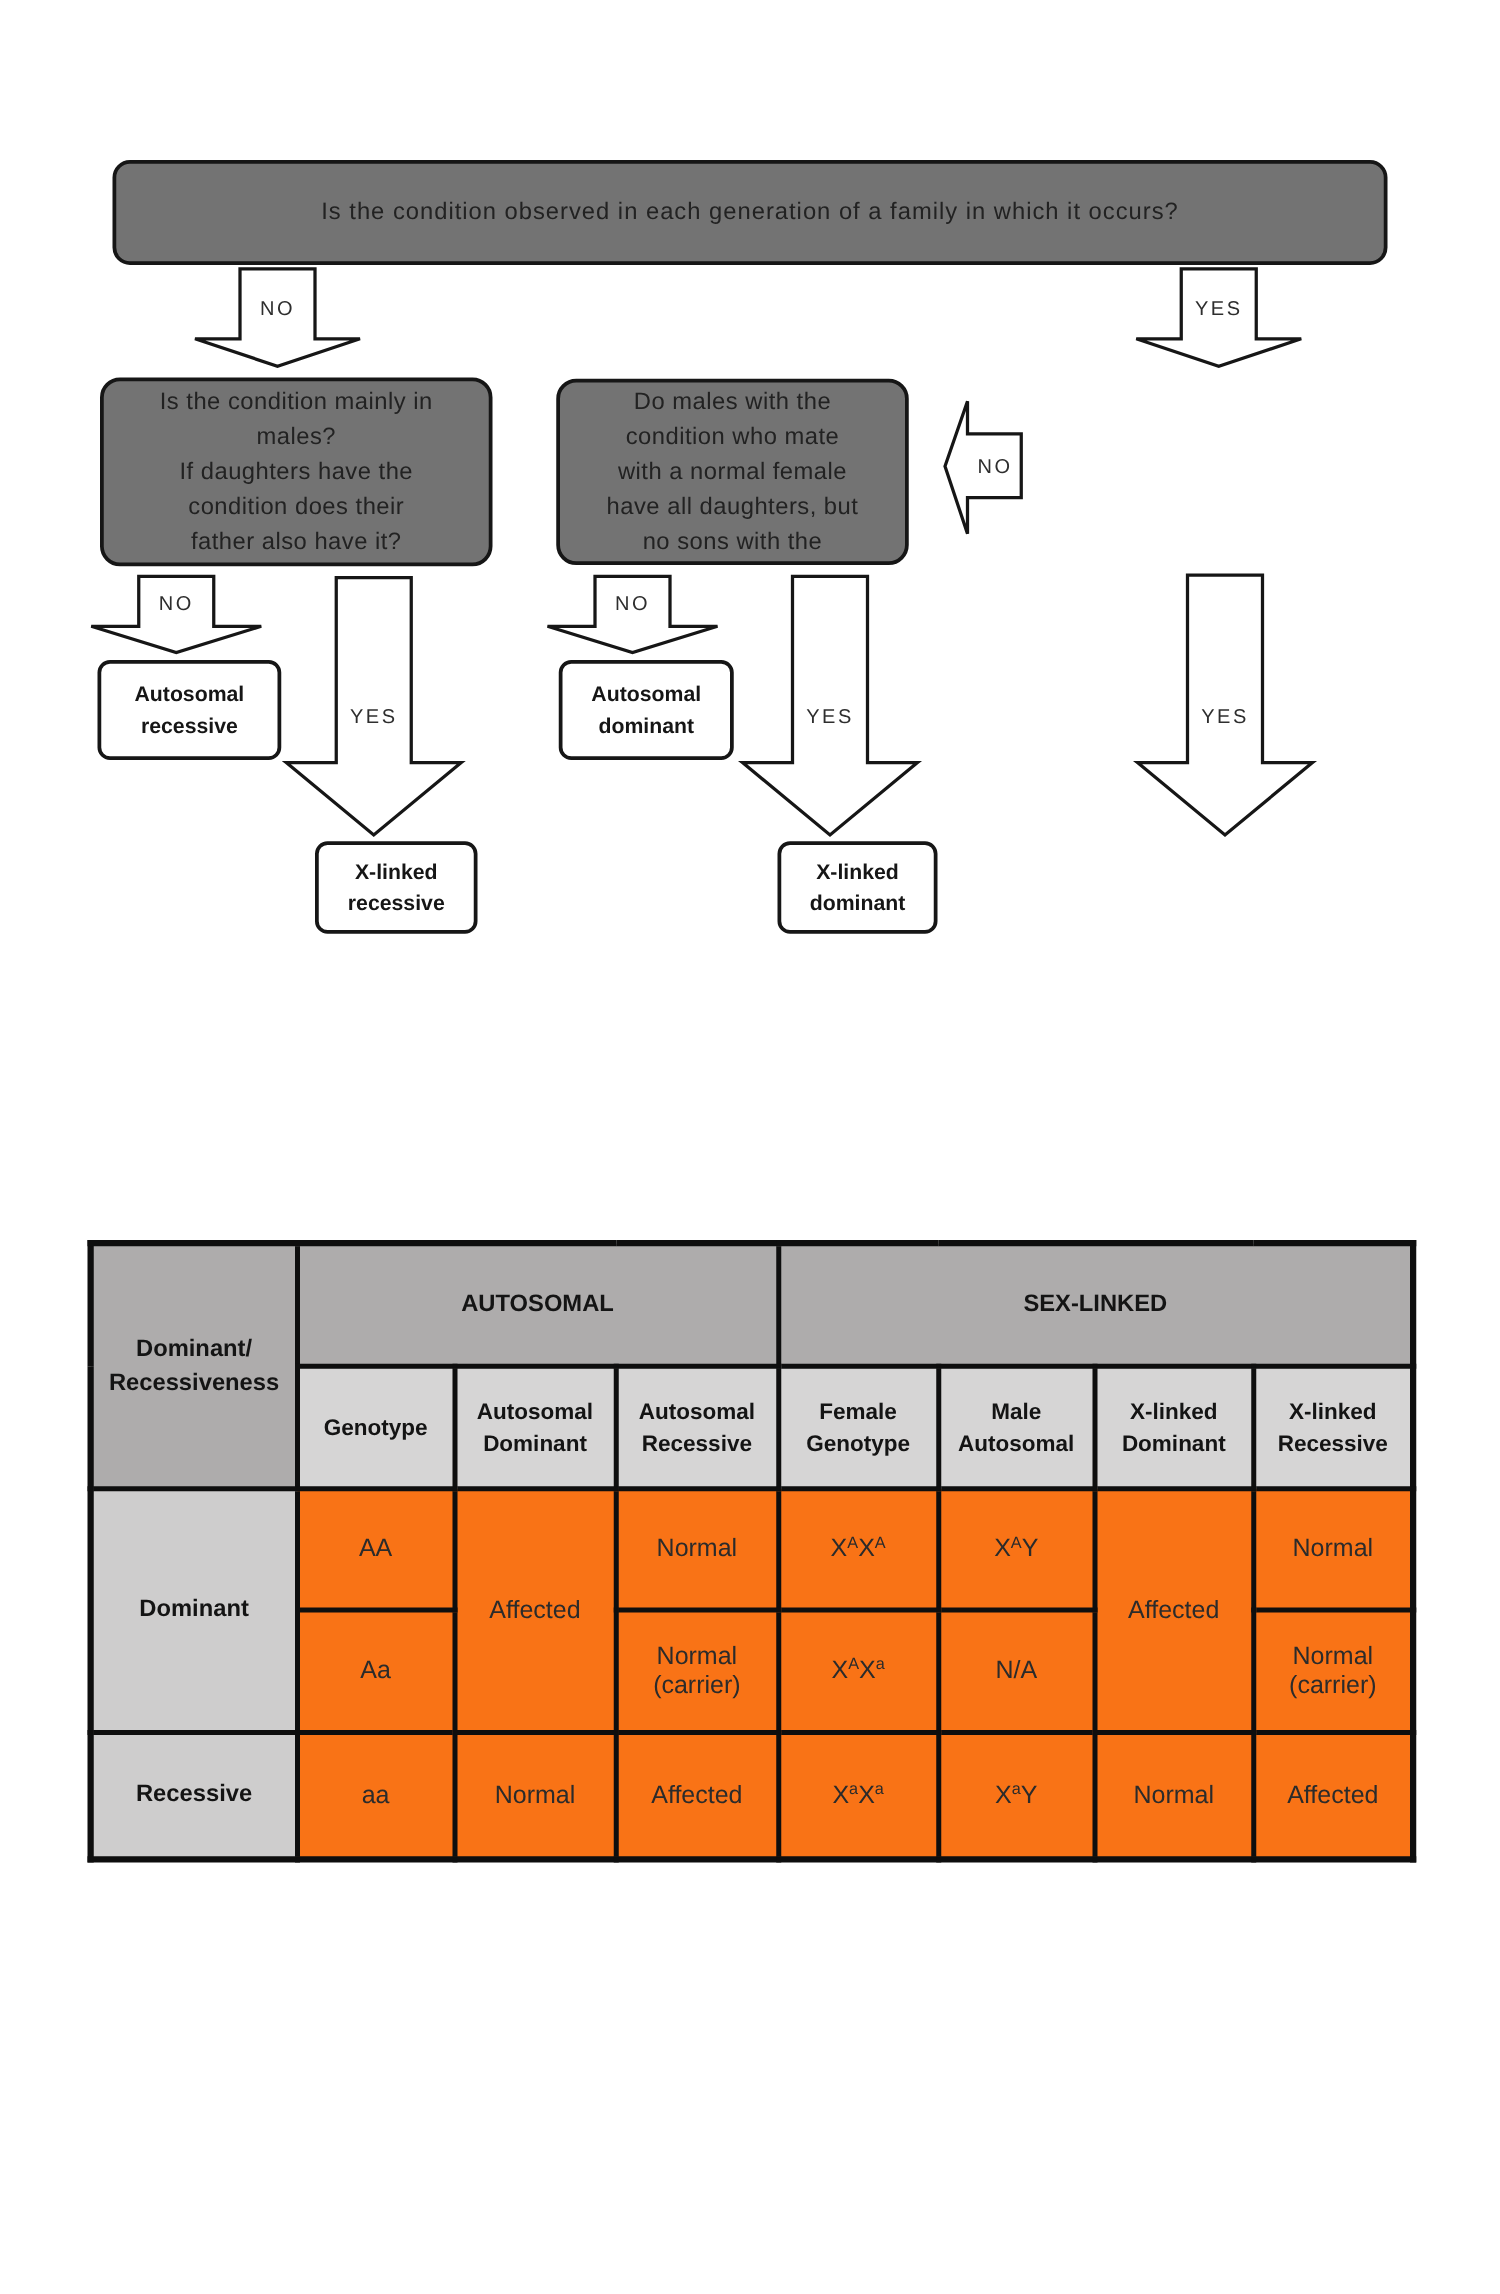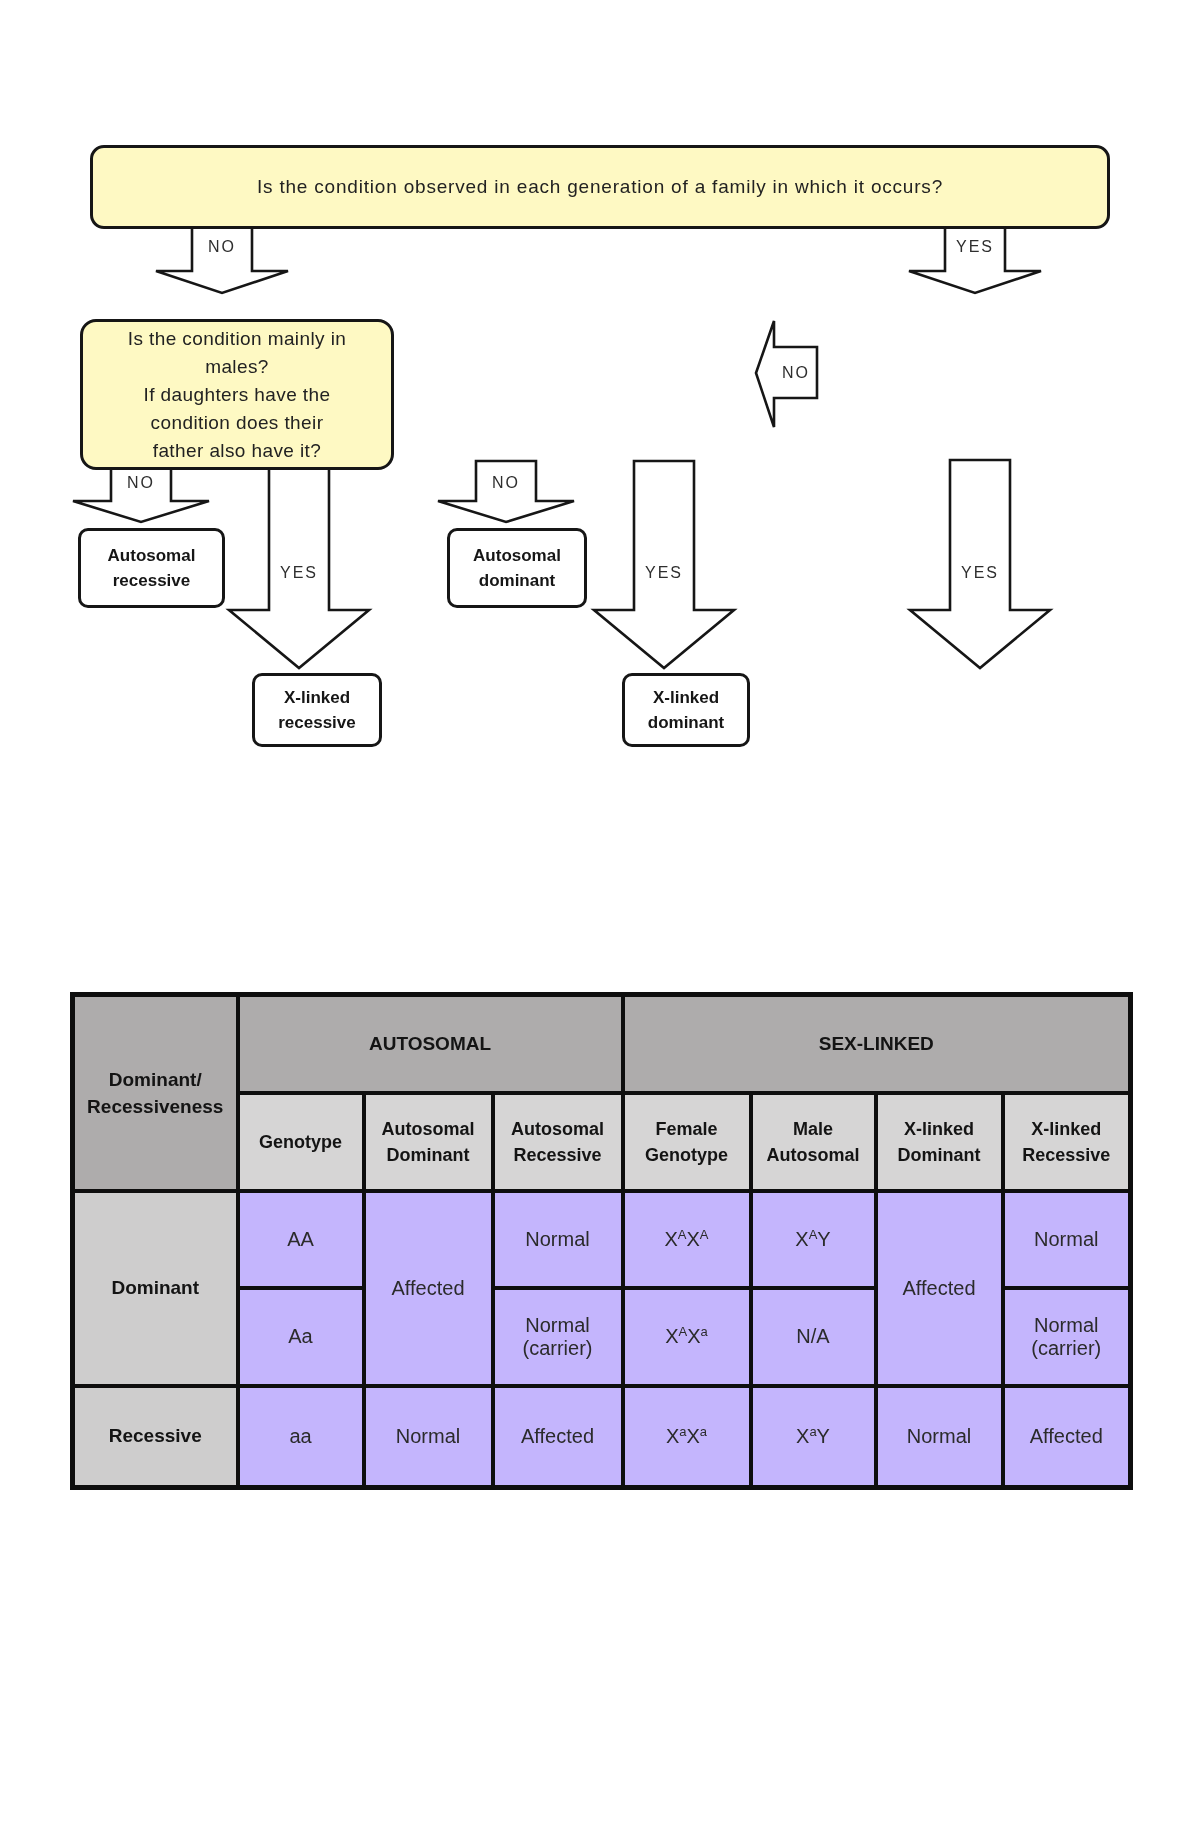--- a/index.html
+++ b/index.html
@@ -7,38 +7,38 @@
         font-family:"Liberation Sans","DejaVu Sans",sans-serif;color:#1c1c1c;}
 
   
   #flowchart{position:absolute;left:0;top:0;width:1200px;height:985px;}
   #arrow-layer{position:absolute;left:0;top:0;}
   .blk{fill:#ffffff;stroke:#161616;stroke-width:2.6;stroke-linejoin:miter;}
   .arrow-label{font-size:16px;letter-spacing:2px;fill:#2e2e2e;text-anchor:middle;
                font-family:"Liberation Sans","DejaVu Sans",sans-serif;}
 
   .qbox{position:absolute;box-sizing:border-box;border:3px solid #161616;border-radius:16px;
-        background:#fef9c3;display:flex;align-items:center;justify-content:center;
+        background:#737373;display:flex;align-items:center;justify-content:center;
         text-align:center;white-space:pre-line;font-size:19px;line-height:28px;
-        letter-spacing:0.4px;color:#222;margin-top:17px;}
+        letter-spacing:0.4px;color:#222;}
   .qbox.single{line-height:22px;letter-spacing:0.8px;}
   .obox{position:absolute;box-sizing:border-box;border:3px solid #161616;border-radius:10px;
         background:#fff;display:flex;align-items:center;justify-content:center;
         text-align:center;white-space:pre-line;font-weight:bold;font-size:17px;
         line-height:25px;color:#161616;}
 
   
   table.gtable{position:absolute;left:70px;top:992px;width:1058px;border-collapse:collapse;
         table-layout:fixed;border:5px solid #0e0e0e;}
   .gtable td{border:4px solid #0e0e0e;text-align:center;vertical-align:middle;
         white-space:pre-line;padding:0;}
   .hdr1{background:#aeacac;font-weight:bold;font-size:19px;line-height:27px;color:#141414;}
   .hdr2{background:#d6d5d5;font-weight:bold;font-size:18px;line-height:26px;color:#141414;}
   .rowlabel{background:#cecdcd;font-weight:bold;font-size:19px;color:#141414;}
-  .cell{background:#c4b5fd;font-size:20px;color:#2b2b2b;}
+  .cell{background:#f97316;font-size:20px;color:#2b2b2b;}
   .cell sup{font-size:13px;line-height:0;vertical-align:7px;letter-spacing:0;}
   .pad-low{padding-top:28px;}
 </style>
 </head>
 <body>
 
 <div id="page">
 
   <div id="flowchart">
 
@@ -63,20 +63,25 @@
     </svg>
 
     <div class="qbox single" style="left:90px;top:128px;width:1020px;height:84px;border-radius:14px;">Is the condition observed in each generation of a family in which it occurs?</div>
 
     <div class="qbox" style="left:80px;top:302px;width:314px;height:151px;">Is the condition mainly in
 males?
 If daughters have the
 condition does their
 father also have it?</div>
 
+    <div class="qbox" style="left:445px;top:303px;width:282px;height:149px;">Do males with the
+condition who mate
+with a normal female
+have all daughters, but
+no sons with the</div>
 
 
     <div class="obox" style="left:78px;top:528px;width:147px;height:80px;">Autosomal
 recessive</div>
 
     <div class="obox" style="left:447px;top:528px;width:140px;height:80px;">Autosomal
 dominant</div>
 
     <div class="obox" style="left:252px;top:673px;width:130px;height:74px;">X-linked
 recessive</div>

